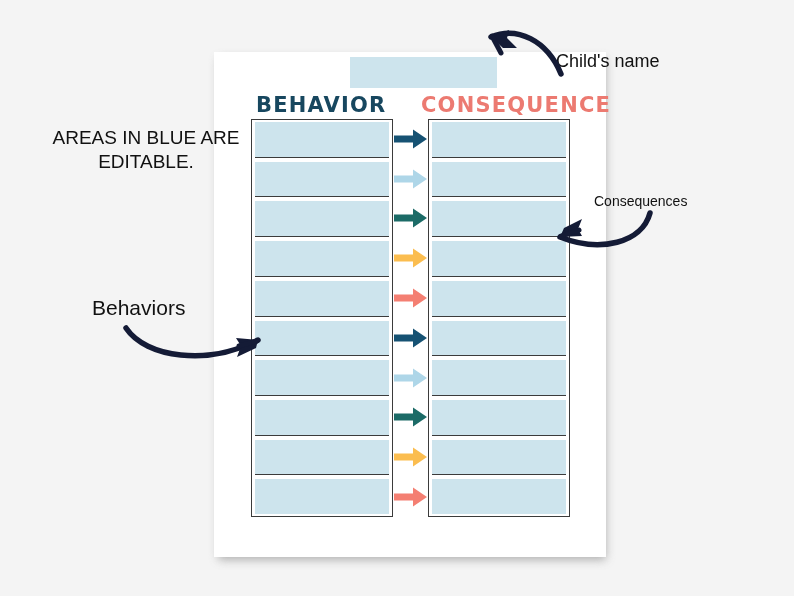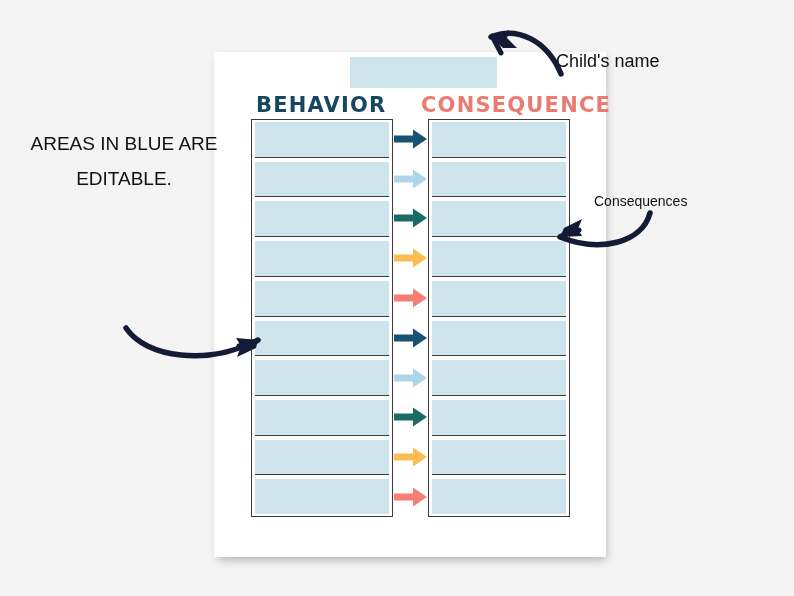--- a/index.html
+++ b/index.html
@@ -116,26 +116,26 @@
   .arrow-slot svg { display: block; }
 
   
   .anno {
     position: absolute;
     color: #111111;
     font-family: "Liberation Sans", sans-serif;
     white-space: pre-line;
   }
   .anno-editable {
-    left: 4px;
+    left: 26px;
     top: 126px;
     width: 240px;
     text-align: center;
     font-size: 19px;
-    line-height: 35px;
+    line-height: 24px;
   }
   .anno-childname {
     left: 556px;
     top: 51px;
     font-size: 18px;
   }
   .anno-consequences {
     left: 594px;
     top: 193px;
     font-size: 14px;
@@ -256,19 +256,20 @@
     <path d="M49,20 L58,37" fill="none" stroke="#141b36" stroke-width="5" stroke-linecap="round"></path>
   </svg>
 
   <div class="anno anno-consequences">Consequences</div>
   <svg class="curve curve-consequences" width="120" height="55" viewBox="0 0 120 55">
     <path d="M112,10 C104,40 62,50 22,34" fill="none" stroke="#141b36" stroke-width="5.5" stroke-linecap="round"></path>
     <path d="M22,34 L44,33 L40,26 L44,16 L26,25 Z" fill="#141b36"></path>
     <path d="M23,33 L41,27" fill="none" stroke="#141b36" stroke-width="5" stroke-linecap="round"></path>
   </svg>
 
+  <div class="anno anno-behaviors">Behaviors</div>
   <svg class="curve curve-behaviors" width="160" height="50" viewBox="0 0 160 50">
     <path d="M6,10 C26,40 88,48 138,22" fill="none" stroke="#141b36" stroke-width="5.5" stroke-linecap="round"></path>
     <path d="M138,22 L116,20 L121,28 L117,39 L136,30 Z" fill="#141b36"></path>
     <path d="M137,23 L119,28" fill="none" stroke="#141b36" stroke-width="5" stroke-linecap="round"></path>
   </svg>
 
 </div>
 
 </body></html>

